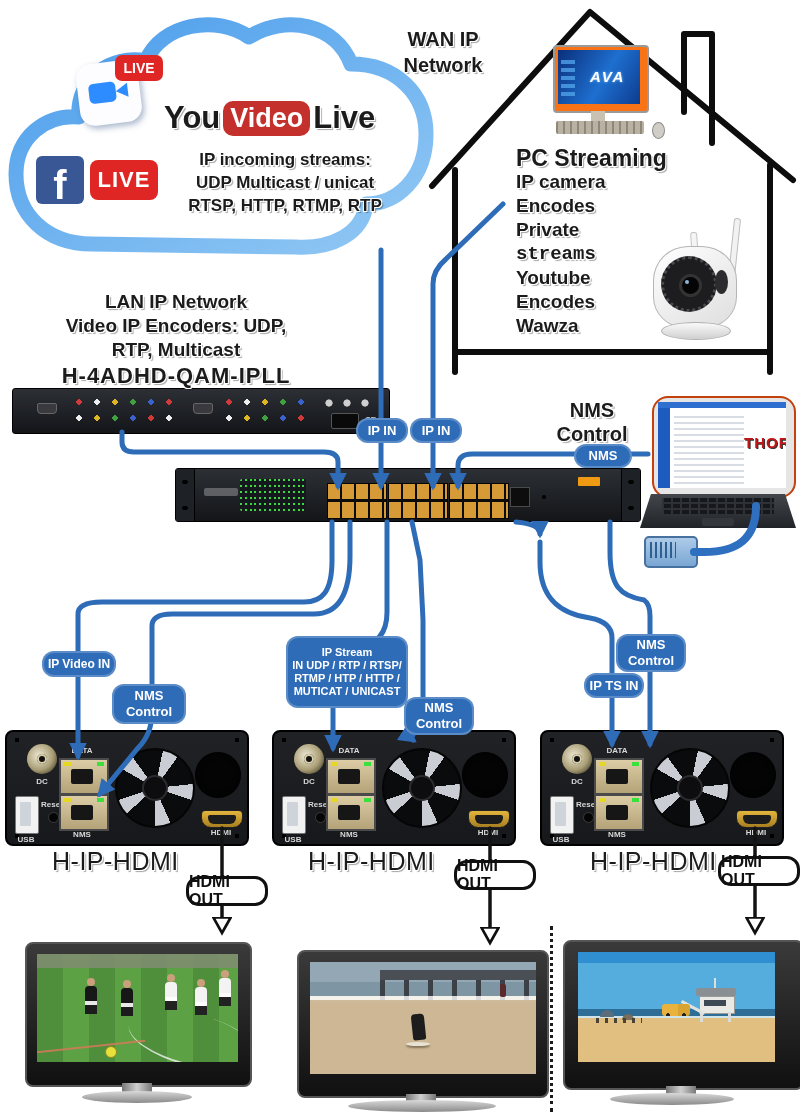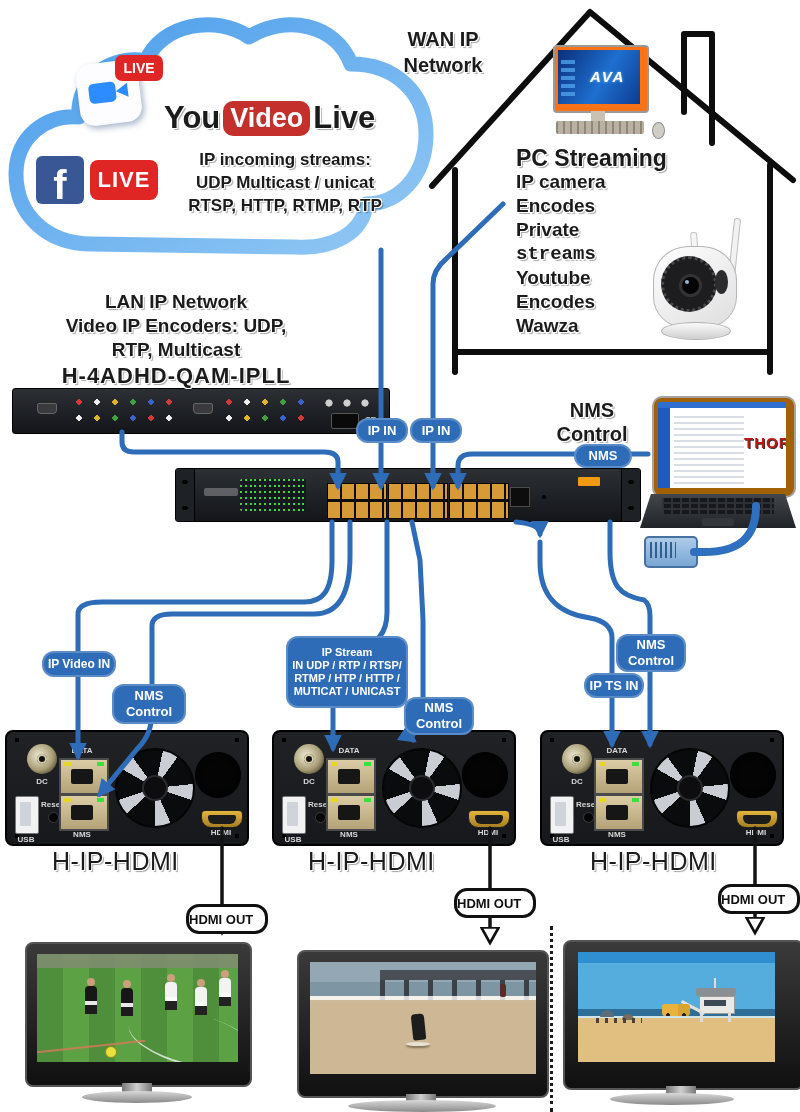--- a/index.html
+++ b/index.html
@@ -5,21 +5,21 @@
   html,body{margin:0;padding:0;background:#fff;}
   #canvas{position:relative;width:800px;height:1112px;background:#fff;overflow:hidden;
           font-family:"Liberation Sans",sans-serif;}
   .abs{position:absolute;}
   .emboss{font-weight:bold;color:#1b1b1b;
           text-shadow:1px 1px 0 #fff,-1px -1px 0 #fff,1px -1px 0 #fff,-1px 1px 0 #fff,2px 2px 1px rgba(0,0,0,.35);}
   .pill{position:absolute;z-index:6;background:#2e6cb8;color:#fff;font-weight:bold;
         border-radius:12px;display:flex;flex-direction:column;align-items:center;justify-content:center;
         text-align:center;box-shadow:inset 0 0 0 2px rgba(255,255,255,.22);line-height:1.2;}
   .wpill{position:absolute;z-index:6;background:#fff;border:3px solid #101010;color:#101010;
-         font-weight:bold;border-radius:13px;display:flex;align-items:center;justify-content:flex-start;font-size:13px;margin-top:28px;}
+         font-weight:bold;border-radius:13px;display:flex;align-items:center;justify-content:flex-start;font-size:16px;}
   
   .rack{position:absolute;z-index:2;background:linear-gradient(#2c2f34,#131519);border:1px solid #000;border-radius:3px;}
   .pgroup{position:absolute;background:repeating-linear-gradient(90deg,#d69a36 0 12px,#0c0c0c 12px 14px);
           border:1px solid #060606;}
   .pgroup::after{content:"";position:absolute;left:0;right:0;top:15px;height:3px;background:#0b0b0b;}
   .leds{position:absolute;border-radius:2px;
         background-image:repeating-linear-gradient(0deg,rgba(21,24,28,0) 0 2.4px,#15181c 2.4px 6px),
                          repeating-linear-gradient(90deg,#3bdb40 0 2px,#15181c 2px 4.8px);}
   
   .decoder{position:absolute;z-index:2;width:240px;height:112px;background:
@@ -190,21 +190,21 @@
     <div class="abs" style="left:318px;top:24px;width:26px;height:14px;background:#0a0a0a;border:1px solid #555;border-radius:2px;"></div>
     <div class="abs" style="left:352px;top:26px;color:#cfcfcf;font-size:8px;font-weight:bold;">CE</div>
   </div>
 
   <div class="abs" style="left:538px;top:398px;width:108px;text-align:center;z-index:5;">
     <div class="emboss" style="font-size:20px;line-height:24px;">NMS</div>
     <div class="emboss" style="font-size:20px;line-height:24px;">Control</div>
   </div>
 
   <div class="abs" style="left:640px;top:396px;width:156px;height:140px;z-index:2;">
-    <div class="abs" style="left:12px;top:0;width:140px;height:98px;background:#a16207;border:2px solid #a3a3a3;border-radius:10px;">
+    <div class="abs" style="left:12px;top:0;width:140px;height:98px;background:#e5e5e5;border:2px solid #c2410c;border-radius:16px;">
       <div class="abs" style="left:4px;top:4px;width:128px;height:86px;background:#fff;overflow:hidden;">
         <div class="abs" style="left:0;top:0;width:128px;height:6px;background:#2f6fd0;"></div>
         <div class="abs" style="left:0;top:6px;width:12px;height:80px;background:#1d5bbf;"></div>
         <div class="abs" style="left:16px;top:10px;width:70px;height:72px;background:repeating-linear-gradient(0deg,#d8dde4 0 2px,transparent 2px 6px);"></div>
         <div class="abs" style="left:86px;top:32px;color:#c01818;font-weight:800;font-size:15px;letter-spacing:1px;text-shadow:1px 1px 0 #333;">THOR</div>
       </div>
     </div>
     <div class="abs" style="left:0;top:98px;width:156px;height:34px;background:linear-gradient(#43464b,#202327);clip-path:polygon(7% 0,93% 0,100% 100%,0 100%);">
       <div class="abs" style="left:22px;top:4px;width:112px;height:18px;background:#16181b;background-image:repeating-linear-gradient(90deg,#2e3236 0 2px,transparent 2px 9px),repeating-linear-gradient(0deg,#2e3236 0 2px,transparent 2px 6px);"></div>
       <div class="abs" style="left:62px;top:24px;width:32px;height:8px;background:#34383d;border-radius:2px;"></div>

